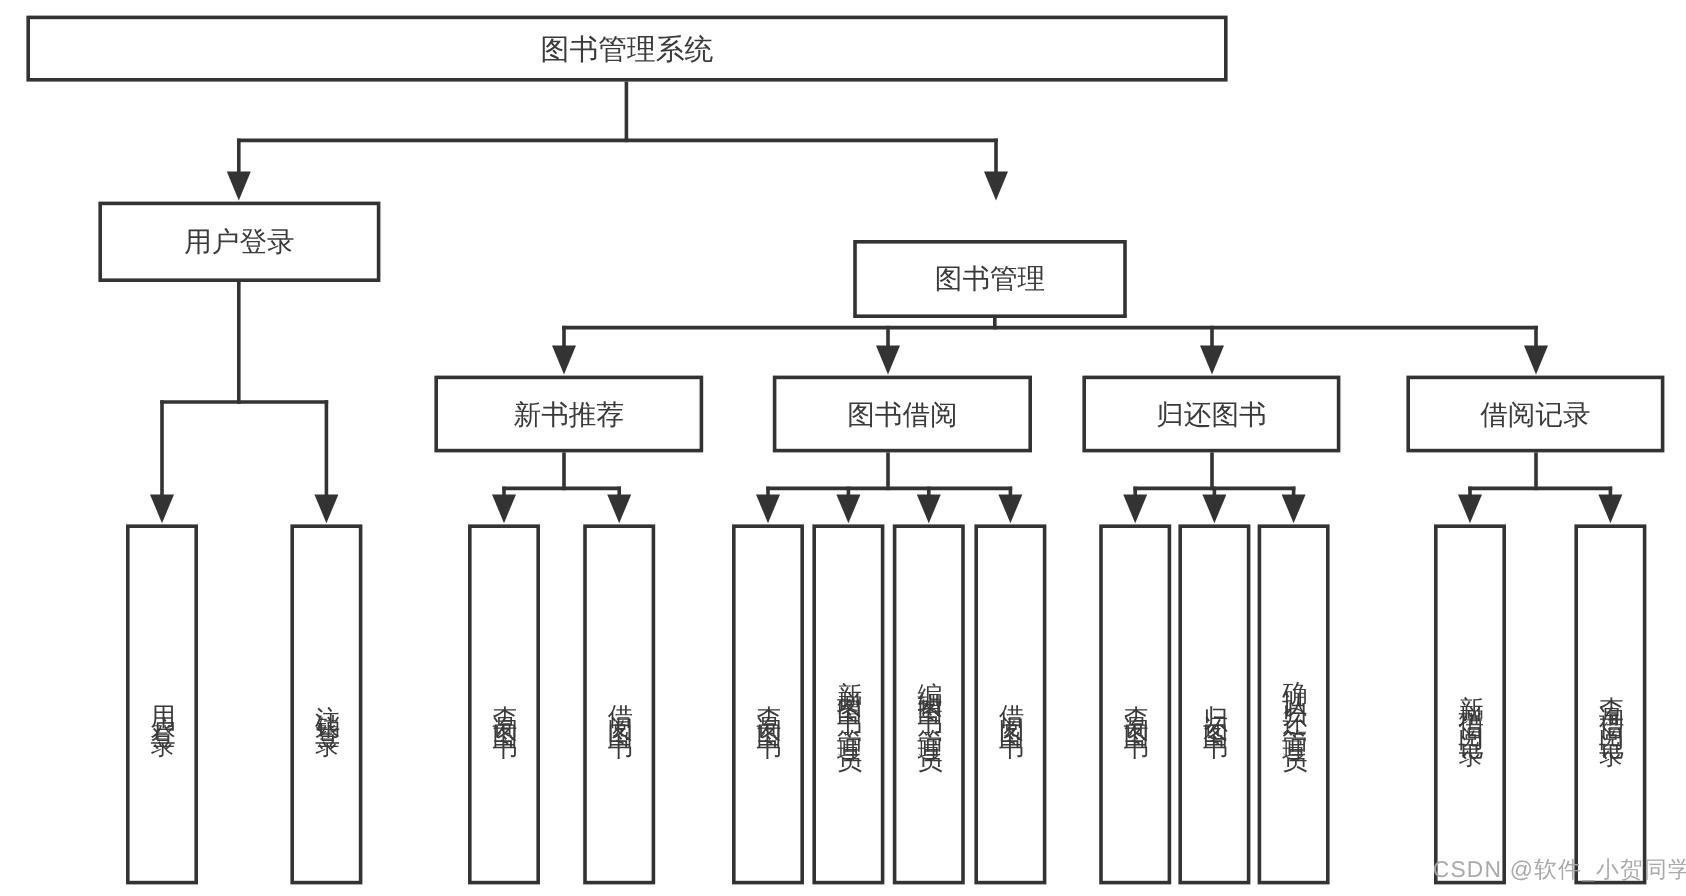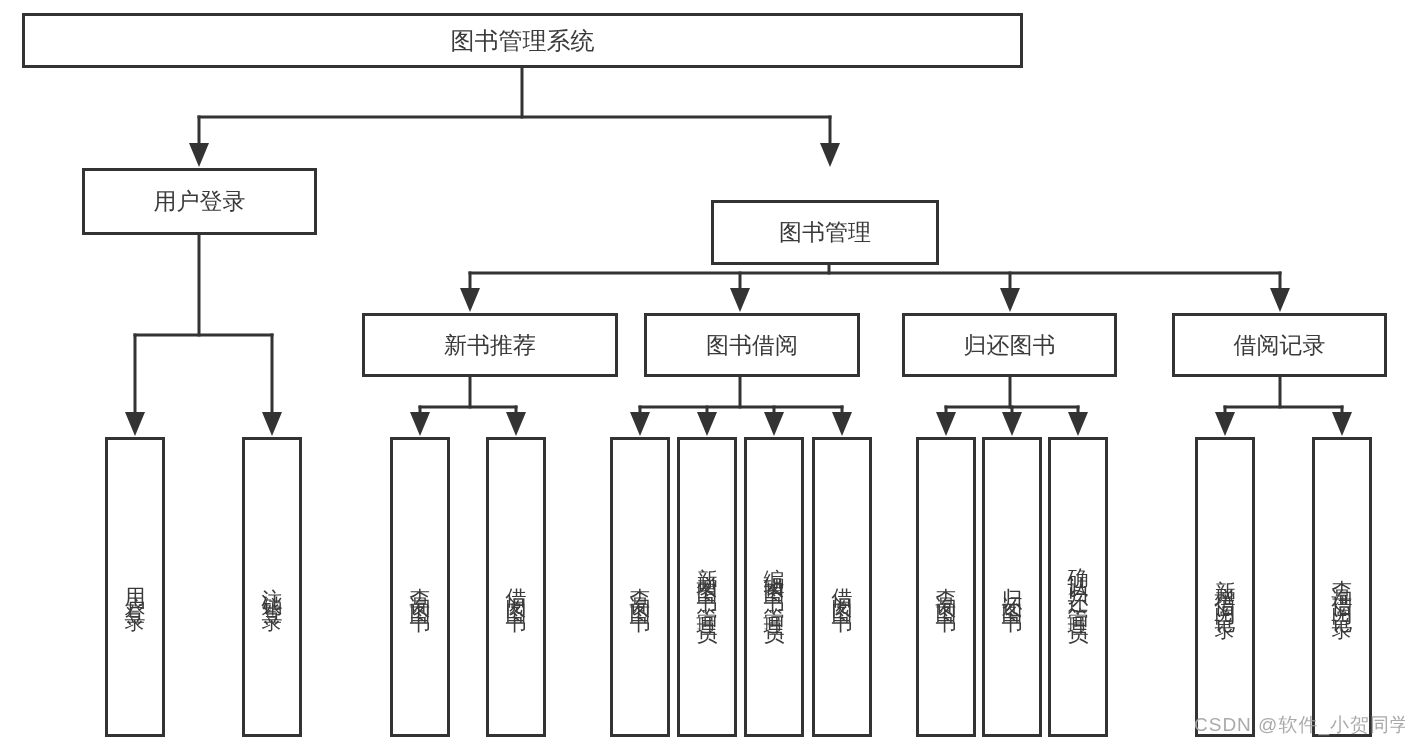--- a/index.html
+++ b/index.html
@@ -35,21 +35,21 @@
     writing-mode: vertical-rl;
     text-orientation: mixed;
     font-size: 21px;
     letter-spacing: 8px;
     white-space: nowrap;
   }
   
   .n-root { left: 22px;  top: 13px;  width: 1001px; height: 55px; font-size: 24px; }
   .n-l2a  { left: 82px;  top: 168px; width: 235px;  height: 67px; }
   .n-l2b  { left: 711px; top: 168px; width: 228px;  height: 65px; margin-top: 32px; }
-  .n-l3a  { left: 362px;  top: 313px; width: 256px; height: 64px; text-align: right; }
+  .n-l3a  { left: 362px;  top: 313px; width: 224px; height: 64px; text-align: right; }
   .n-l3b  { left: 644px;  top: 313px; width: 216px; height: 64px; }
   .n-l3c  { left: 902px;  top: 313px; width: 215px; height: 64px; }
   .n-l3d  { left: 1172px; top: 313px; width: 215px; height: 64px; }
   .leaf   { top: 437px; width: 60px; height: 300px; }
   .n-a1 { left: 105px; }
   .n-a2 { left: 242px; }
   .n-b1 { left: 390px; }
   .n-b2 { left: 486px; }
   .n-c1 { left: 610px; }
   .n-c2 { left: 677px; }

